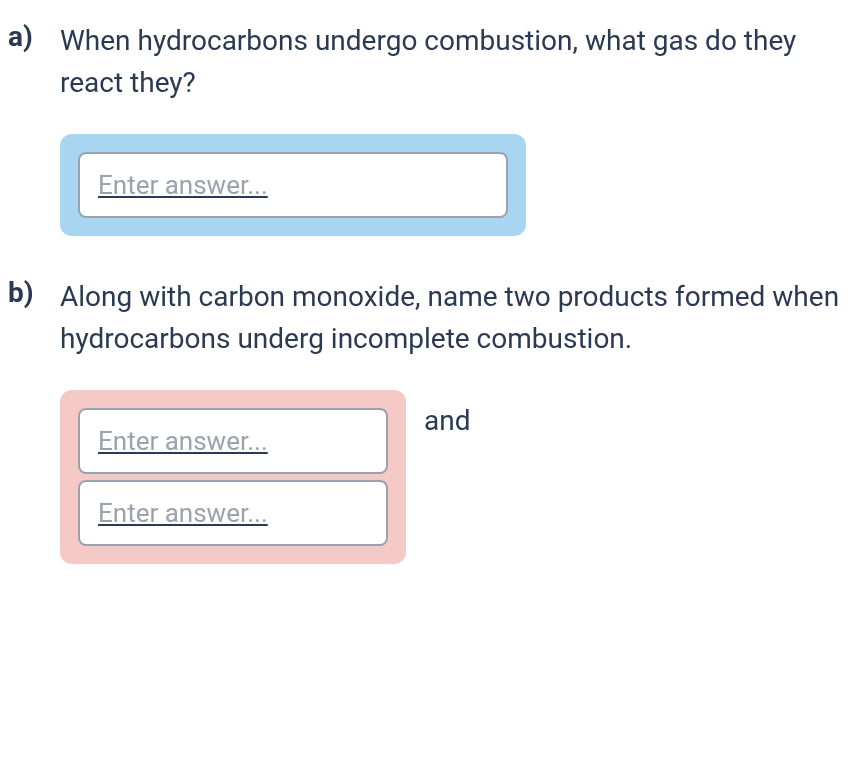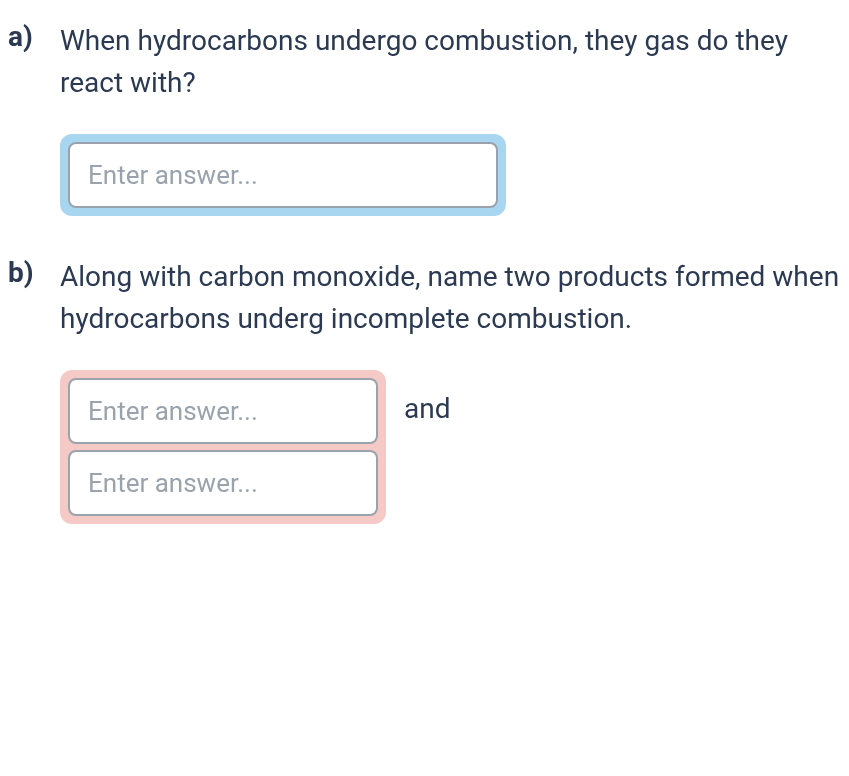--- a/index.html
+++ b/index.html
@@ -36,23 +36,24 @@
       line-height: 1.5;
       color: #2b3a52;
       margin-bottom: 30px;
       font-weight: 400;
     }
     .question-text .bold {
       font-weight: 400;
     }
     .input-wrapper {
       display: inline-block;
-      padding: 8px;
+      padding: 18px;
       border-radius: 12px;
       vertical-align: middle;
+      text-decoration: underline;
     }
     .input-wrapper.blue {
       background: #a8d5f0;
     }
     .input-wrapper.pink {
       background: #f5c9c5;
     }
     .answer-input {
       border: 2px solid #9aa3ad;
       border-radius: 8px;
@@ -98,36 +99,36 @@
       border-top-right-radius: 0;
       padding-top: 3px;
     }
   </style>
 </head>
 <body>
 
 <div class="question-block">
   <div class="question-label">a)</div>
   <div class="question-content">
-    <div class="question-text">When hydrocarbons undergo combustion, they gas do they react with?</div>
+    <div class="question-text">When hydrocarbons undergo combustion, what gas do they react they?</div>
     <div class="input-wrapper blue">
       <input type="text" class="answer-input input-a" placeholder="Enter answer..." style="">
     </div>
   </div>
 </div>
 
 <div class="question-block">
   <div class="question-label">b)</div>
   <div class="question-content">
     <div class="question-text">Along with carbon monoxide, name <span class="bold">two</span> products formed when hydrocarbons underg <span class="bold">incomplete</span> combustion.</div>
     <div class="answer-row">
       <div class="stacked-inputs">
         <div class="input-wrapper pink">
           <input type="text" class="answer-input input-b" placeholder="Enter answer..." style="">
         </div>
         <div class="input-wrapper pink">
           <input type="text" class="answer-input input-b" placeholder="Enter answer..." style="">
         </div>
       </div>
-      <span class="and-text" style="align-self: flex-start; margin-top: 22px;">and</span>
+      <span class="and-text" style="align-self: flex-start; margin-top: 14px;">and</span>
     </div>
   </div>
 </div>
 
 </body></html>

